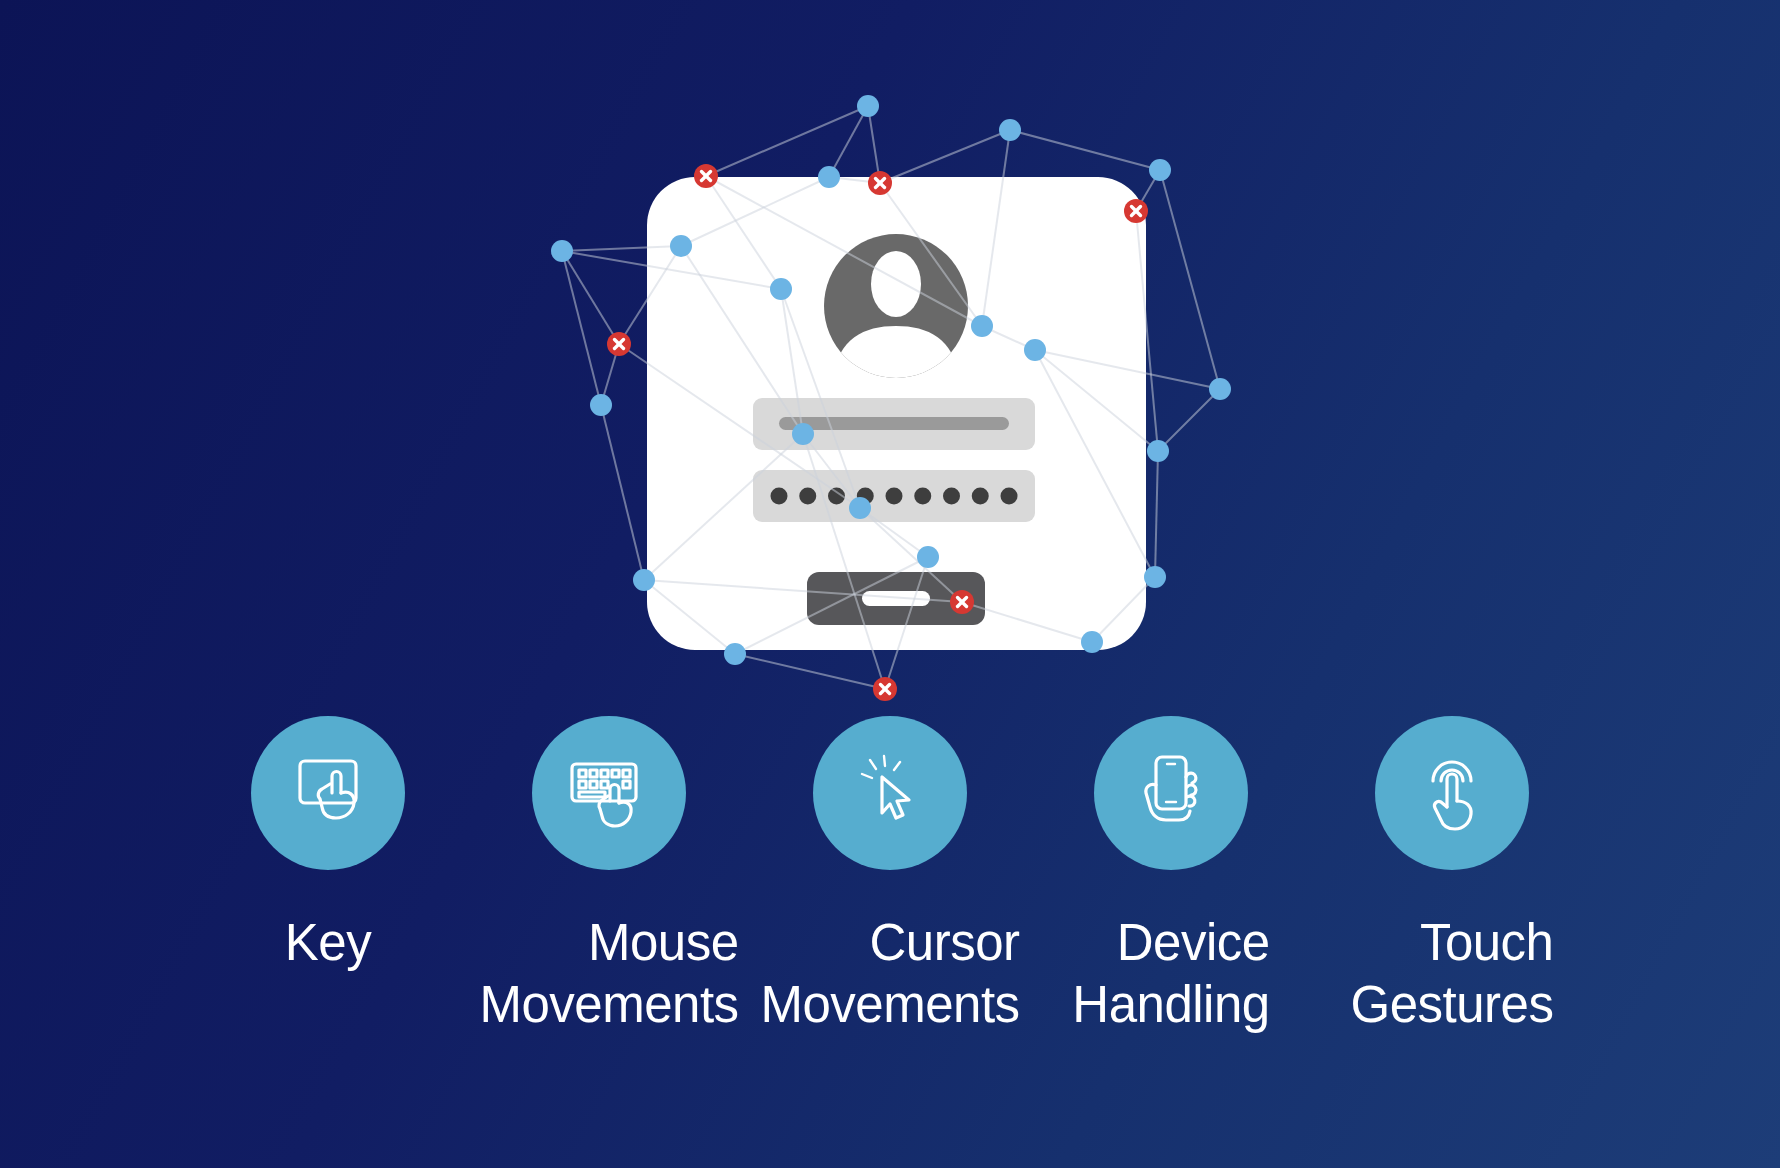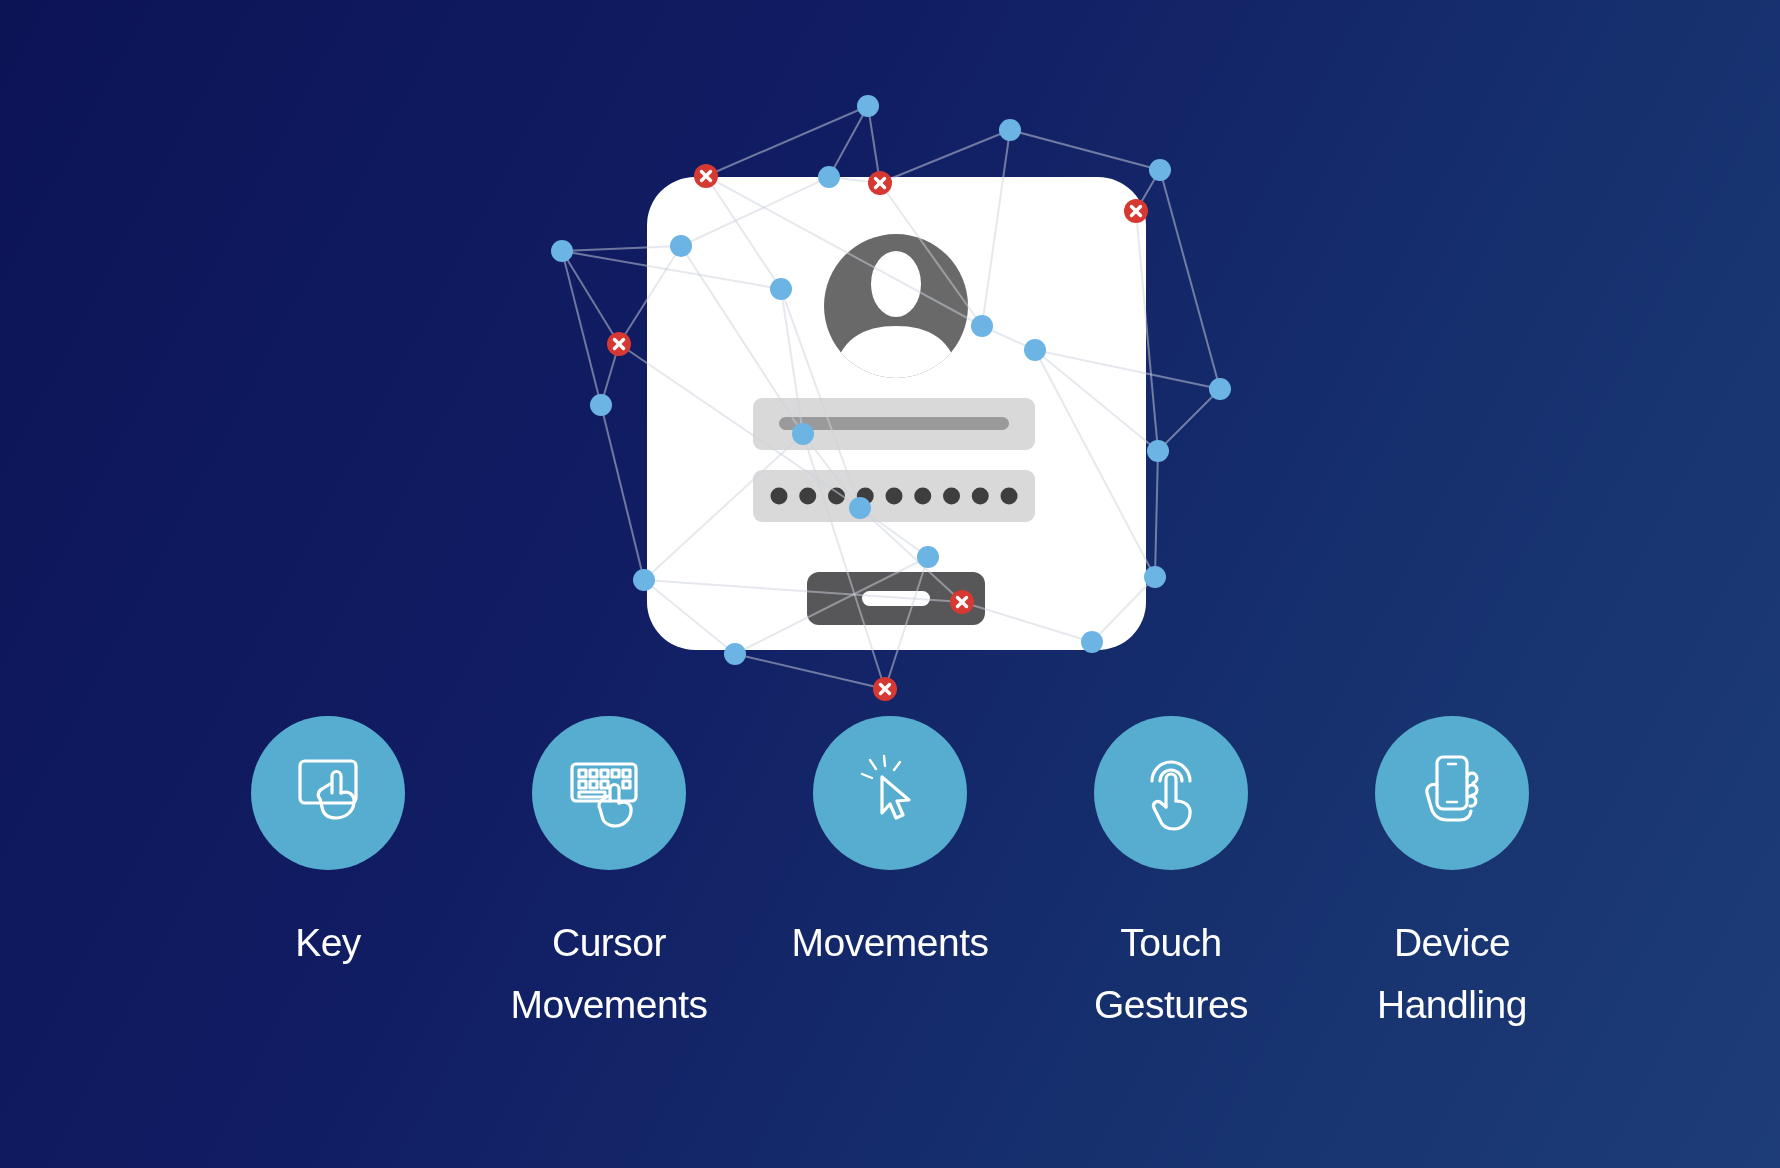--- a/index.html
+++ b/index.html
@@ -24,22 +24,22 @@
     width: 154px; height: 154px; border-radius: 50%;
     background: #56adcf;
     display: flex; align-items: center; justify-content: center;
     flex: 0 0 auto;
   }
   .ficon { width: 100px; height: 100px; }
   .ficon * { stroke: #ffffff; fill: none; stroke-width: 3.2; stroke-linecap: round; stroke-linejoin: round; }
   .ficon .thin { stroke-width: 2.4; }
   .feature-label {
     margin-top: 42px;
-    display: flex; flex-direction: column; align-items: center;
-    color: #ffffff; font-size: 39px; line-height: 62px;
+    display: flex; flex-direction: column; align-items: flex-end;
+    color: #ffffff; font-size: 51px; line-height: 62px;
     letter-spacing: -0.5px; white-space: nowrap; text-align: center;
   }
 </style>
 </head>
 <body>
 
 <div class="stage">
 
   <svg class="scene" id="scene" viewBox="0 0 1780 1168">
     <defs>
@@ -202,52 +202,38 @@
               <rect x="31" y="38" width="7" height="7"></rect>
             <rect x="42" y="38" width="7" height="7"></rect>
               <rect x="64" y="38" width="7" height="7"></rect>
             <rect x="20" y="49" width="26" height="5"></rect>
           </g>
           <path d="M51 58 V46 a4.5 4.5 0 0 1 9 0 v14"></path>
           <path d="M60 60 c8 -3 13 2 12 9 c-1 8 -8 14 -16 14 c-7 0 -12 -4 -13 -10 l-2 -7 c-2 -3 -1 -7 2 -9 l6 -4"></path>
         </svg>
       </div>
       <div class="feature-label">
-        <span>Cursor</span>
+        <span>Mouse</span>
         <span>Movements</span>
       </div>
     </div>
 
     <div class="feature">
       <div class="feature-circle">
         <svg class="ficon" viewBox="0 0 100 100">
           <path d="M42 34 L42 70 L50 61 L56 75 L63 72 L57 58 L69 57 Z"></path>
           <path class="thin" d="M36 26 l-6 -9"></path>
           <path class="thin" d="M45 23 l-1 -10"></path>
           <path class="thin" d="M54 27 l6 -8"></path>
           <path class="thin" d="M32 35 l-10 -4"></path>
         </svg>
       </div>
       <div class="feature-label">
+        <span>Cursor</span>
         <span>Movements</span>
-      </div>
-    </div>
-
-    <div class="feature">
-      <div class="feature-circle">
-        <svg class="ficon" viewBox="0 0 100 100">
-          <path d="M31 38 a19 19 0 1 1 38 0"></path>
-          <path d="M39 38 a11 11 0 1 1 22 0"></path>
-          <path d="M45 64 V36 a5 5 0 0 1 10 0 v22"></path>
-          <path d="M55 58 c9 0 15 5 14 13 c-1 9 -8 15 -16 15 c-7 0 -12 -3 -14 -9 l-6 -12 c-2 -4 2 -8 6 -6 l6 5"></path>
-        </svg>
-      </div>
-      <div class="feature-label">
-        <span>Touch</span>
-        <span>Gestures</span>
       </div>
     </div>
 
     <div class="feature">
       <div class="feature-circle">
         <svg class="ficon" viewBox="0 0 100 100">
           <rect x="35" y="14" width="30" height="52" rx="6"></rect>
           <path class="thin" d="M46 21 h8"></path>
           <path class="thin" d="M45 59 h10"></path>
           <path d="M65 34 a5 5 0 1 1 6 6"></path>
@@ -255,14 +241,29 @@
           <path d="M66 54 a5 5 0 1 1 2 9"></path>
           <path d="M35 42 c-6 -2 -11 2 -10 8 l4 14 c2 8 8 13 16 13 h13 c6 0 10 -3 11 -9"></path>
         </svg>
       </div>
       <div class="feature-label">
         <span>Device</span>
         <span>Handling</span>
       </div>
     </div>
 
+    <div class="feature">
+      <div class="feature-circle">
+        <svg class="ficon" viewBox="0 0 100 100">
+          <path d="M31 38 a19 19 0 1 1 38 0"></path>
+          <path d="M39 38 a11 11 0 1 1 22 0"></path>
+          <path d="M45 64 V36 a5 5 0 0 1 10 0 v22"></path>
+          <path d="M55 58 c9 0 15 5 14 13 c-1 9 -8 15 -16 15 c-7 0 -12 -3 -14 -9 l-6 -12 c-2 -4 2 -8 6 -6 l6 5"></path>
+        </svg>
+      </div>
+      <div class="feature-label">
+        <span>Touch</span>
+        <span>Gestures</span>
+      </div>
+    </div>
+
   </div>
 </div>
 
 </body></html>

